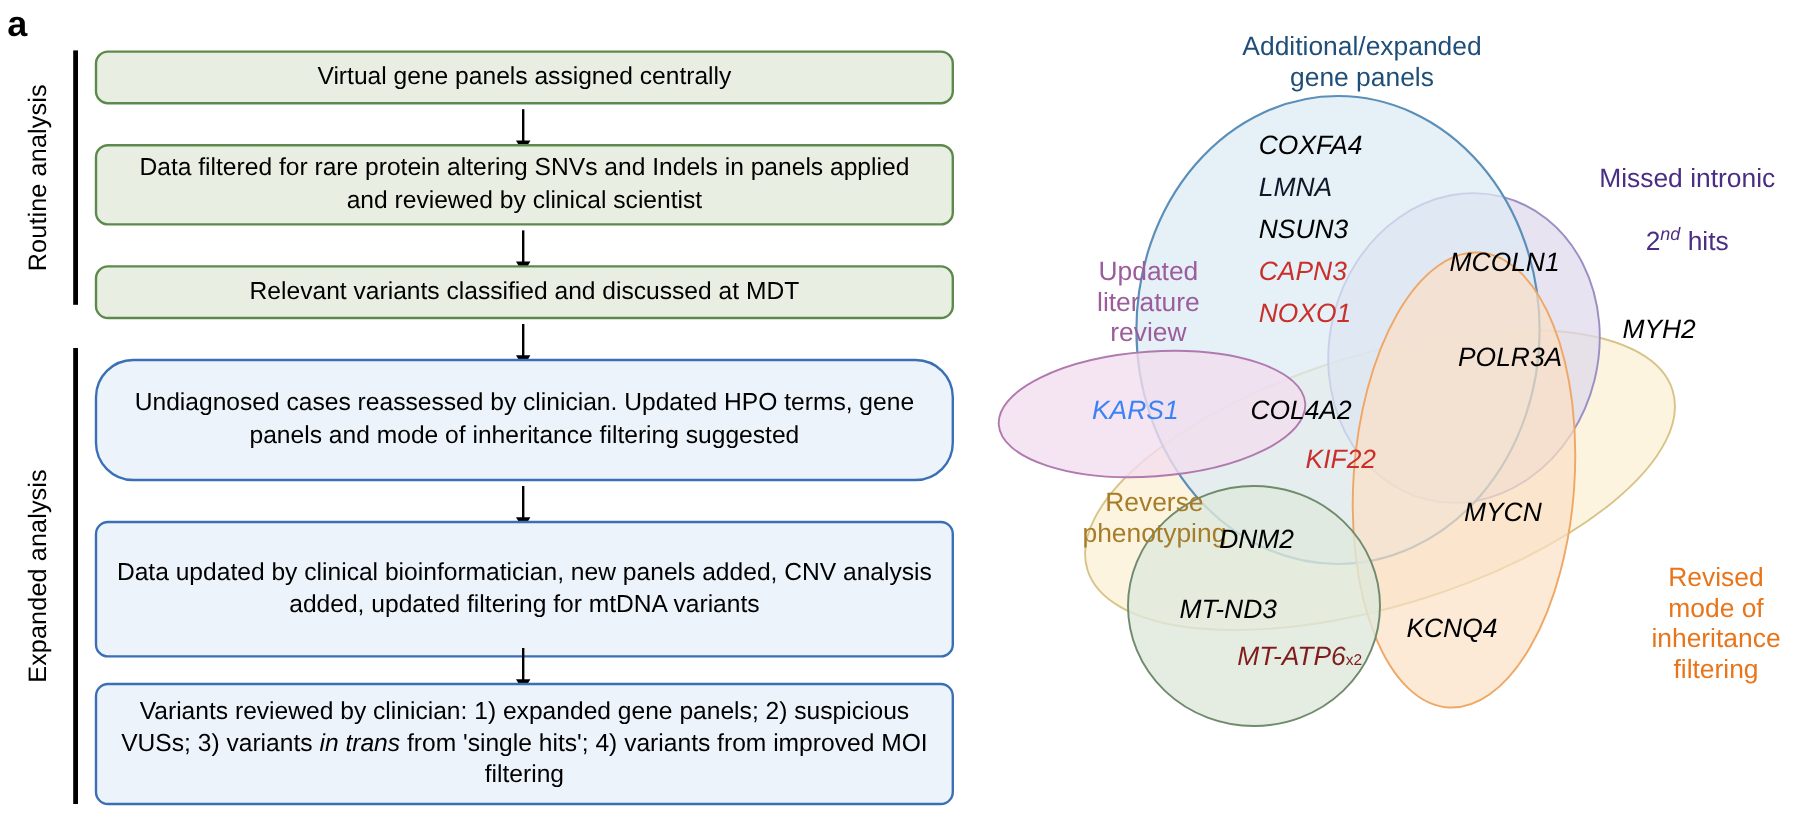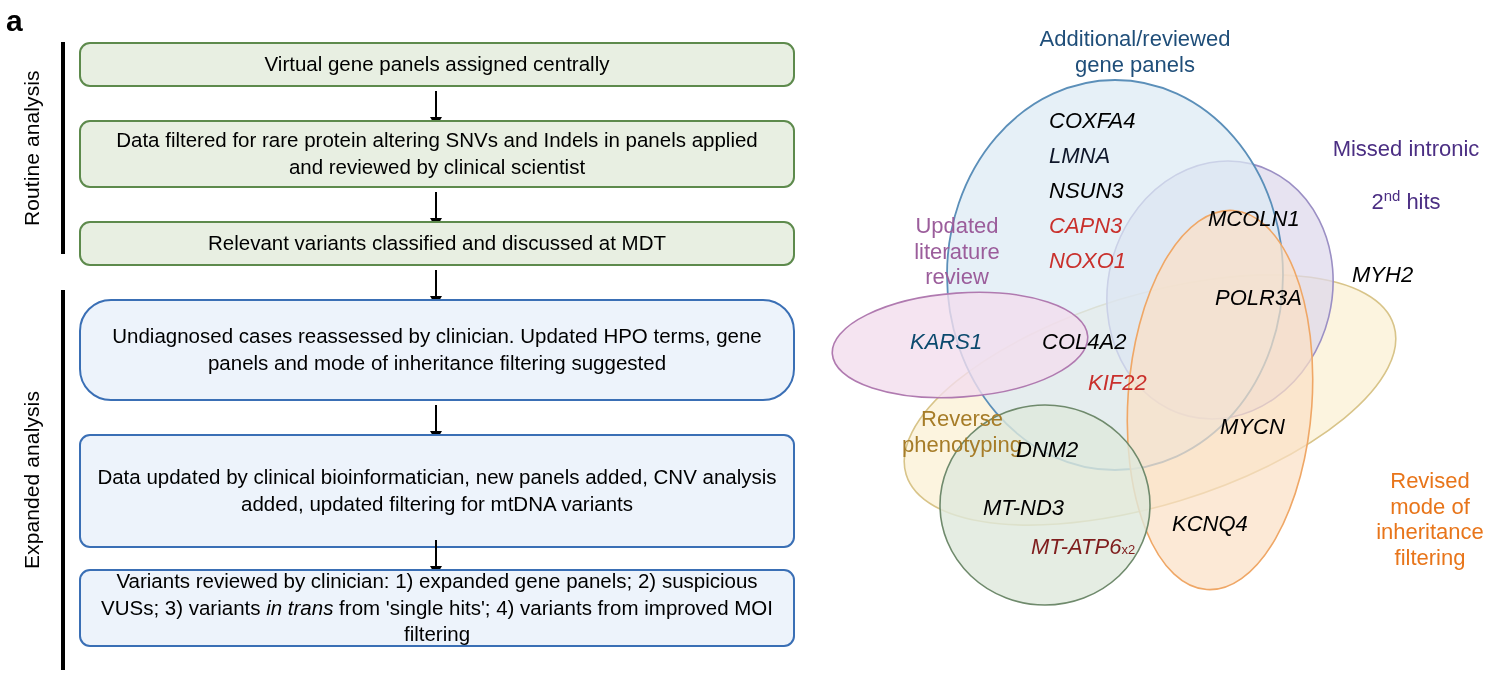--- a/index.html
+++ b/index.html
@@ -50,21 +50,21 @@
   
   #panel-b{position:absolute;left:820px;top:0;width:680px;height:691px;}
   #venn-svg{position:absolute;left:0;top:0;}
 
   .vlabel{position:absolute;text-align:center;line-height:1.17;white-space:pre-line;}
   .gene{
     position:absolute;font-style:italic;font-size:22px;white-space:nowrap;
     font-family:"Liberation Sans","DejaVu Sans",sans-serif;
   }
   .gene .sub{font-style:normal;font-size:13px;}
-  .sup{font-size:.68em;vertical-align:super;}
+  .sup{font-size:.68em;vertical-align:super;font-style:italic;}
 </style>
 </head>
 <body>
 
 <div id="panel-a">
 
   <div class="panel-letter" id="panel-a-letter">a</div>
 
   <div class="bracket" style="top:42px;height:212px;"></div>
   <div class="bracket-label" style="left:20px;top:42px;height:212px;">Routine analysis</div>
@@ -85,21 +85,21 @@
   <div class="arrow" style="top:270px;height:27px;"></div>
 
   <div class="fbox blue" style="top:299px;height:102px;border-radius:32px;">Undiagnosed cases reassessed by clinician. Updated HPO terms, gene panels and mode of inheritance filtering suggested</div>
 
   <div class="arrow" style="top:405px;height:27px;"></div>
 
   <div class="fbox blue" style="top:434px;height:114px;">Data updated by clinical bioinformatician, new panels added, CNV analysis added, updated filtering for mtDNA variants</div>
 
   <div class="arrow" style="top:540px;height:27px;"></div>
 
-  <div class="fbox blue" style="top:569px;height:78px;">
+  <div class="fbox blue" style="top:569px;height:102px;">
     <div>
       <span>Variants reviewed by clinician: 1) expanded gene panels; 2) suspicious VUSs; 3) variants </span><i>in trans</i><span> from 'single hits'; 4) variants from improved MOI filtering</span>
     </div>
   </div>
 </div>
 
 <div id="panel-b">
 
   <svg id="venn-svg" width="680" height="691" viewBox="0 0 680 691">
 
@@ -109,21 +109,21 @@
 
     <ellipse cx="295" cy="275" rx="168" ry="195" fill="#dceaf4" fill-opacity="0.72" stroke="#5b8fb9" stroke-width="1.8"></ellipse>
 
     <ellipse cx="400" cy="400" rx="92" ry="190" transform="rotate(4 400 400)" fill="#fbe0c4" fill-opacity="0.70" stroke="#efa766" stroke-width="1.6"></ellipse>
 
     <ellipse cx="140" cy="345" rx="128" ry="52" transform="rotate(-4 140 345)" fill="#f2ddee" fill-opacity="0.80" stroke="#b07ab0" stroke-width="1.6"></ellipse>
 
     <ellipse cx="225" cy="505" rx="105" ry="100" fill="#dfe8dc" fill-opacity="0.80" stroke="#6f8a6c" stroke-width="1.6"></ellipse>
   </svg>
 
-  <div class="vlabel" style="left:185px;top:26px;width:260px;font-size:22px;color:#1f4e79;">Additional/reviewed
+  <div class="vlabel" style="left:185px;top:26px;width:260px;font-size:22px;color:#1f4e79;">Additional/expanded
 gene panels</div>
 
   <div class="vlabel" style="left:490px;top:110px;width:192px;font-size:22px;color:#4b2e83;">
     <div>Missed intronic</div>
     <div><span>2</span><span class="sup">nd</span><span> hits</span></div>
   </div>
 
   <div class="vlabel" style="left:72px;top:213px;width:130px;font-size:22px;color:#9b5d9b;">Updated
 literature
 review</div>
@@ -140,21 +140,21 @@
   <div class="gene" style="left:229px;top:108px;color:#000;">COXFA4</div>
   <div class="gene" style="left:229px;top:143px;color:#0f172a;">LMNA</div>
   <div class="gene" style="left:229px;top:178px;color:#000;">NSUN3</div>
   <div class="gene" style="left:229px;top:213px;color:#c9302c;">CAPN3</div>
   <div class="gene" style="left:229px;top:248px;color:#c9302c;">NOXO1</div>
 
   <div class="gene" style="left:388px;top:206px;color:#000;">MCOLN1</div>
   <div class="gene" style="left:532px;top:262px;color:#000;">MYH2</div>
   <div class="gene" style="left:395px;top:285px;color:#000;">POLR3A</div>
 
-  <div class="gene" style="left:90px;top:329px;color:#0c4a6e;">KARS1</div>
+  <div class="gene" style="left:90px;top:329px;color:#3b82f6;">KARS1</div>
   <div class="gene" style="left:222px;top:329px;color:#000;">COL4A2</div>
   <div class="gene" style="left:268px;top:370px;color:#c9302c;">KIF22</div>
 
   <div class="gene" style="left:400px;top:414px;color:#000;">MYCN</div>
   <div class="gene" style="left:196px;top:437px;color:#000;">DNM2</div>
   <div class="gene" style="left:352px;top:511px;color:#000;">KCNQ4</div>
 
   <div class="gene" style="left:163px;top:495px;color:#000;">MT-ND3</div>
   <div class="gene" style="left:163px;top:534px;color:#7f1d1d;margin-left:48px;">
     <span>MT-ATP6</span><span class="sub">x2</span>

